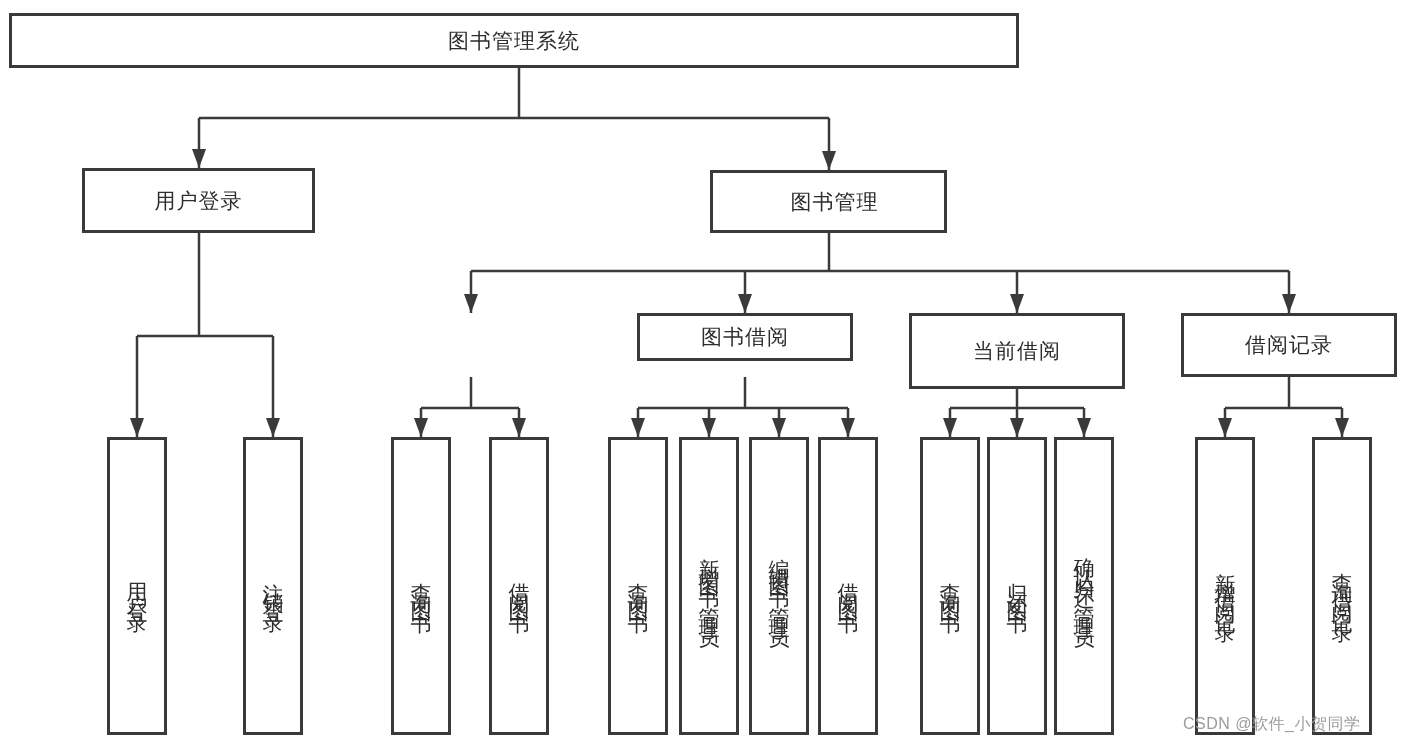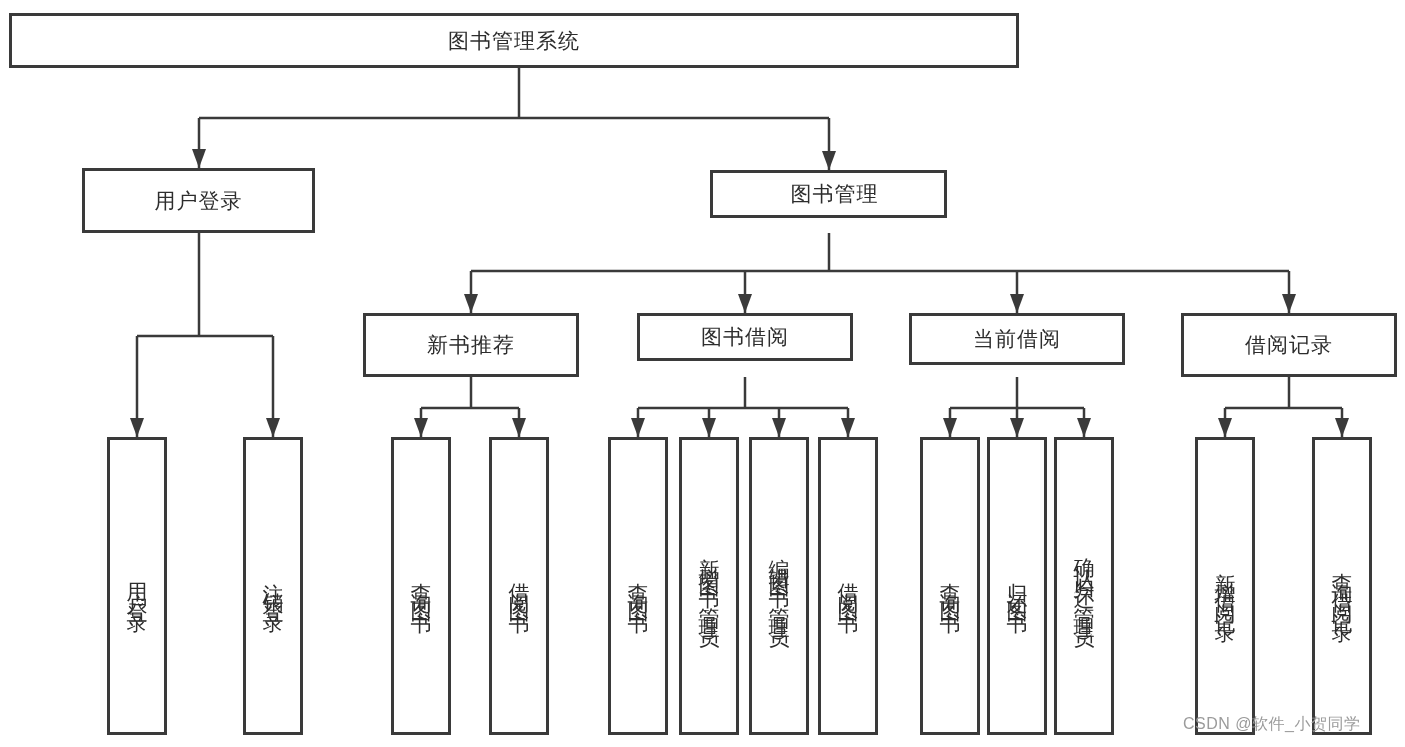--- a/index.html
+++ b/index.html
@@ -83,25 +83,24 @@
     <line x1="1017" y1="408" x2="1017" y2="437" marker-end="url(#arrow)"></line>
     <line x1="1084" y1="408" x2="1084" y2="437" marker-end="url(#arrow)"></line>
 
     <line x1="1225" y1="408" x2="1225" y2="437" marker-end="url(#arrow)"></line>
     <line x1="1342" y1="408" x2="1342" y2="437" marker-end="url(#arrow)"></line>
   </svg>
 
   <div class="node h" style="left:9px;top:13px;width:1010px;height:55px;">图书管理系统</div>
 
   <div class="node h" style="left:82px;top:168px;width:233px;height:65px;">用户登录</div>
-  <div class="node h" style="left:710px;top:170px;width:237px;height:48px;padding-left:12px;">图书管理</div>
+  <div class="node h" style="left:710px;top:170px;width:237px;height:63px;padding-left:12px;">图书管理</div>
 
-  <div class="node h" style="left:363px;top:313px;width:216px;height:64px;">新书推荐</div>
   <div class="node h" style="left:637px;top:313px;width:216px;height:48px;">图书借阅</div>
-  <div class="node h" style="left:909px;top:313px;width:216px;height:52px;">当前借阅</div>
+  <div class="node h" style="left:909px;top:313px;width:216px;height:76px;">当前借阅</div>
   <div class="node h" style="left:1181px;top:313px;width:216px;height:64px;">借阅记录</div>
 
   <div class="node v" style="left:107px;top:437px;width:60px;height:298px;">用户登录</div>
   <div class="node v" style="left:243px;top:437px;width:60px;height:298px;">注销登录</div>
 
   <div class="node v" style="left:391px;top:437px;width:60px;height:298px;">查询图书</div>
   <div class="node v" style="left:489px;top:437px;width:60px;height:298px;">借阅图书</div>
 
   <div class="node v" style="left:608px;top:437px;width:60px;height:298px;">查询图书</div>
   <div class="node v" style="left:679px;top:437px;width:60px;height:298px;">新增图书（管理员）</div>

